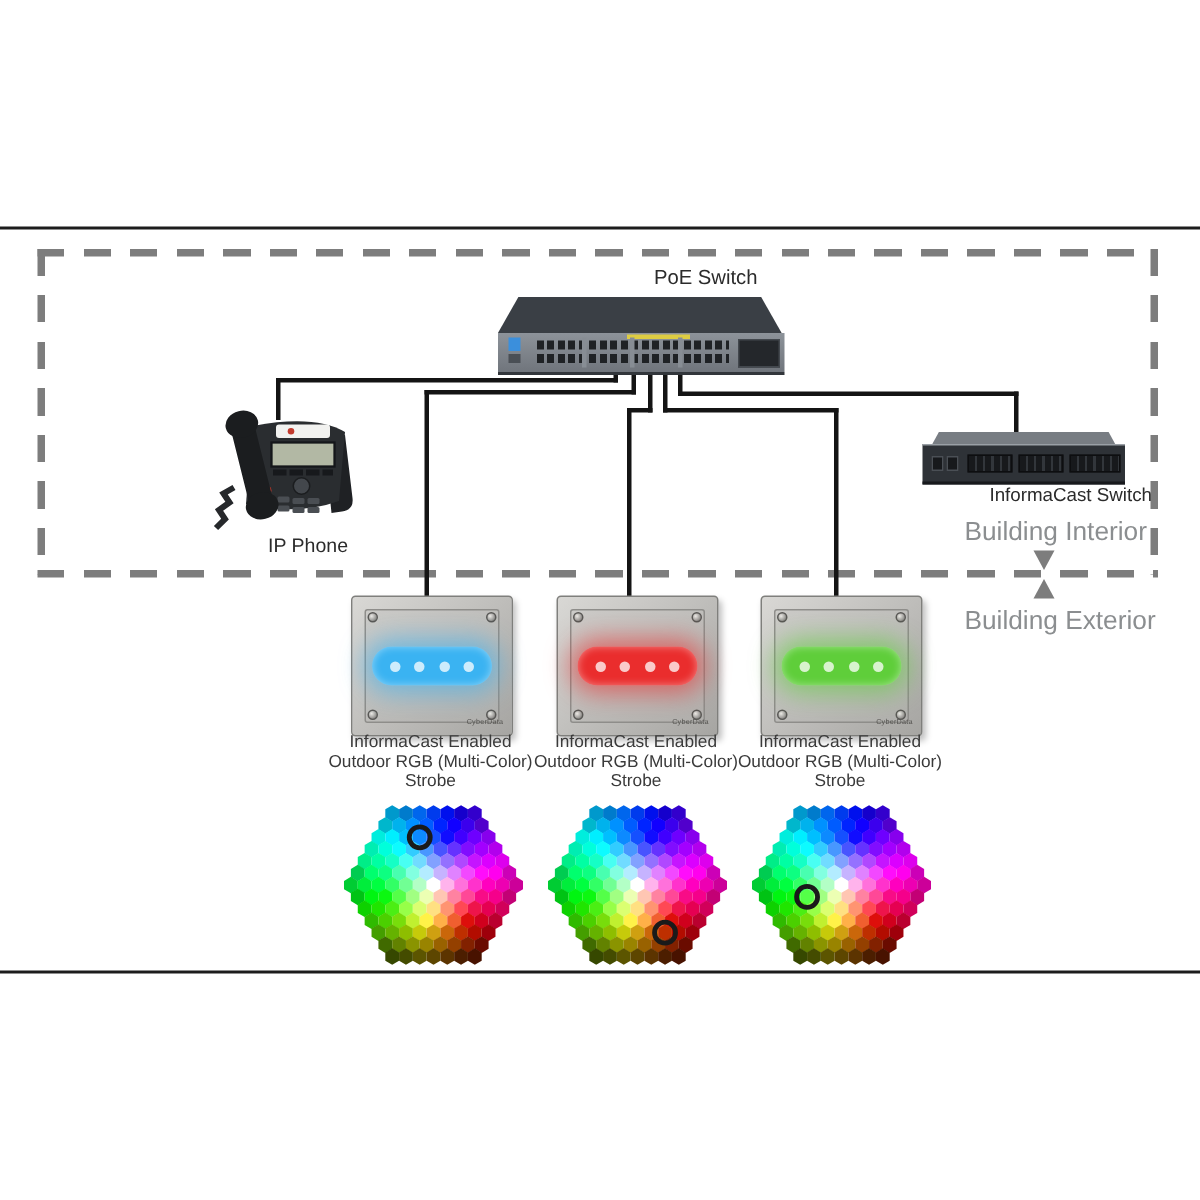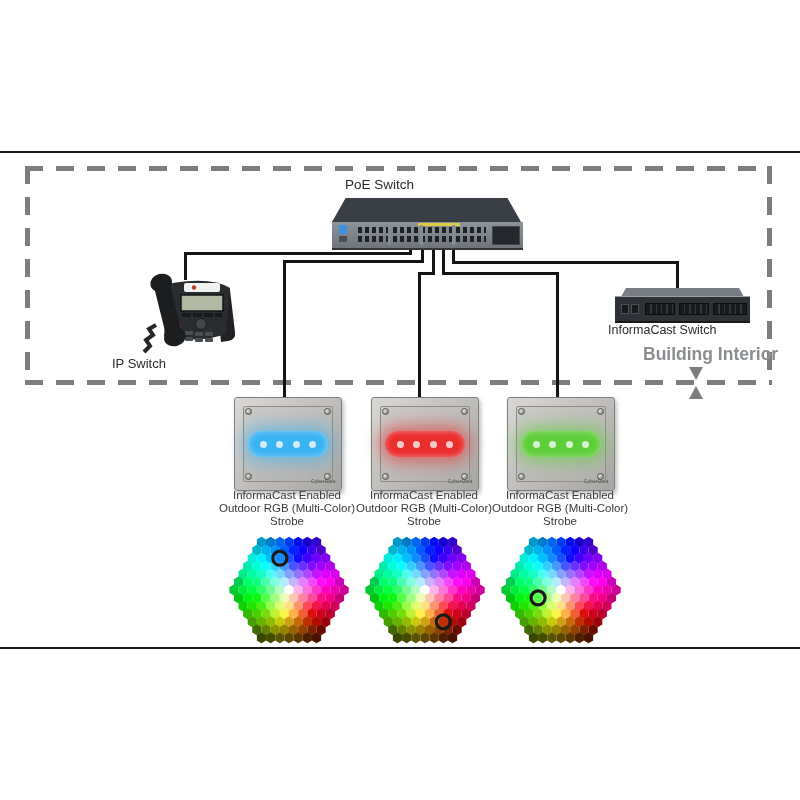--- a/index.html
+++ b/index.html
@@ -13,22 +13,22 @@
   
   .dash-h{position:absolute;height:5px;
     background:repeating-linear-gradient(90deg,#7d7d7d 0 18px,transparent 18px 31px);}
   .dash-v{position:absolute;width:5px;
     background:repeating-linear-gradient(180deg,#7d7d7d 0 18px,transparent 18px 31px);}
 
   
   .cable{position:absolute;background:#141414;z-index:5;}
 
   
-  .lbl{position:absolute;color:#2b2b2b;font-size:13px;text-align:left;z-index:6;}
-  .zone-lbl{position:absolute;color:#8b8e90;font-size:17.5px;z-index:6;white-space:nowrap;font-weight:bold;}
+  .lbl{position:absolute;color:#2b2b2b;font-size:13px;text-align:right;z-index:6;}
+  .zone-lbl{position:absolute;color:#8b8e90;font-size:17.5px;z-index:6;white-space:nowrap;}
   .tri{position:absolute;width:0;height:0;z-index:7;}
 
   
   .switch{position:absolute;left:330px;top:196px;width:195px;height:58px;z-index:6;}
   .sw-top{position:absolute;left:0;top:2px;width:195px;height:24px;background:#3a3f45;
     clip-path:polygon(8% 0,91% 0,98% 100%,1% 100%);}
   .sw-front{position:absolute;left:2px;top:26px;width:191px;height:26px;
     background:linear-gradient(180deg,#8d939a,#70757c);border-bottom:2px solid #32363b;}
   .sw-portrow{position:absolute;left:26px;width:128px;height:6px;
     background:repeating-linear-gradient(90deg,#1f2225 0 4.5px,transparent 4.5px 7px);}
@@ -82,20 +82,21 @@
 
   <div class="frame-line" style="top:151px"></div>
   <div class="frame-line" style="top:647px"></div>
 
   <div class="dash-h" style="left:25px;top:166px;width:747px"></div>
   <div class="dash-v" style="left:25px;top:166px;height:217px"></div>
   <div class="dash-v" style="left:767px;top:166px;height:217px"></div>
   <div class="dash-h" style="left:25px;top:380px;width:747px"></div>
 
   <div class="zone-lbl" style="left:643px;top:344px">Building Interior</div>
+  <div class="zone-lbl" style="left:643px;top:403px">Building Exterior</div>
   <div class="tri" style="left:689px;top:367px;border-left:7px solid transparent;border-right:7px solid transparent;border-top:13px solid #7d7d7d"></div>
   <div class="tri" style="left:689px;top:386px;border-left:7px solid transparent;border-right:7px solid transparent;border-bottom:13px solid #7d7d7d"></div>
 
   <div class="cable" style="left:409px;top:246px;width:3px;height:9px"></div>
   <div class="cable" style="left:184px;top:252px;width:228px;height:3px"></div>
   <div class="cable" style="left:184px;top:252px;width:3px;height:28px"></div>
 
   <div class="cable" style="left:421px;top:246px;width:3px;height:17px"></div>
   <div class="cable" style="left:283px;top:260px;width:141px;height:3px"></div>
   <div class="cable" style="left:283px;top:260px;width:3px;height:140px"></div>
@@ -150,21 +151,21 @@
       <rect x="47" y="69" width="8" height="4" rx="1"></rect>
         <rect x="57" y="70" width="8" height="4" rx="1"></rect>
         <rect x="67" y="70" width="8" height="4" rx="1"></rect>
     </g>
     <g transform="rotate(-14 30 42)">
       <rect x="22" y="8" width="16" height="68" rx="8" fill="#1b1d1f"></rect>
       <ellipse cx="30" cy="14" rx="11" ry="9" fill="#1b1d1f"></ellipse>
       <ellipse cx="30" cy="70" rx="11" ry="9" fill="#1b1d1f"></ellipse>
     </g>
   </svg>
-  <div class="lbl" style="left:112px;top:356px;width:120px">IP Switch</div>
+  <div class="lbl" style="left:112px;top:356px;width:120px">IP Phone</div>
 
   <div class="server">
     <div class="srv-top"></div>
     <div class="srv-body">
       <div class="srv-bit" style="left:6px"></div>
       <div class="srv-bit" style="left:16px"></div>
       <div class="srv-slot" style="left:30px;width:28px"></div>
       <div class="srv-slot" style="left:64px;width:28px"></div>
       <div class="srv-slot" style="left:98px;width:32px"></div>
     </div>

